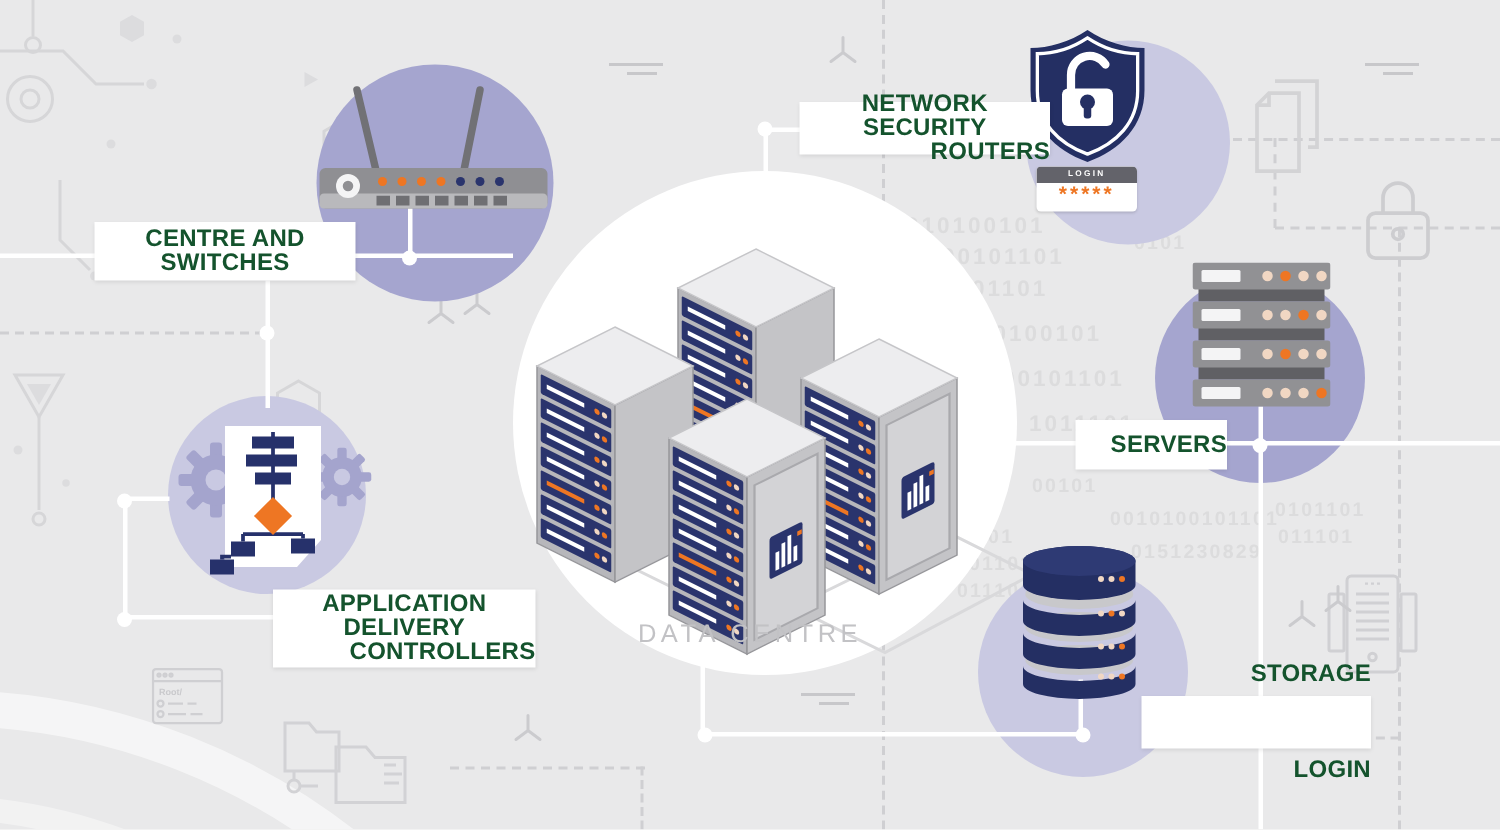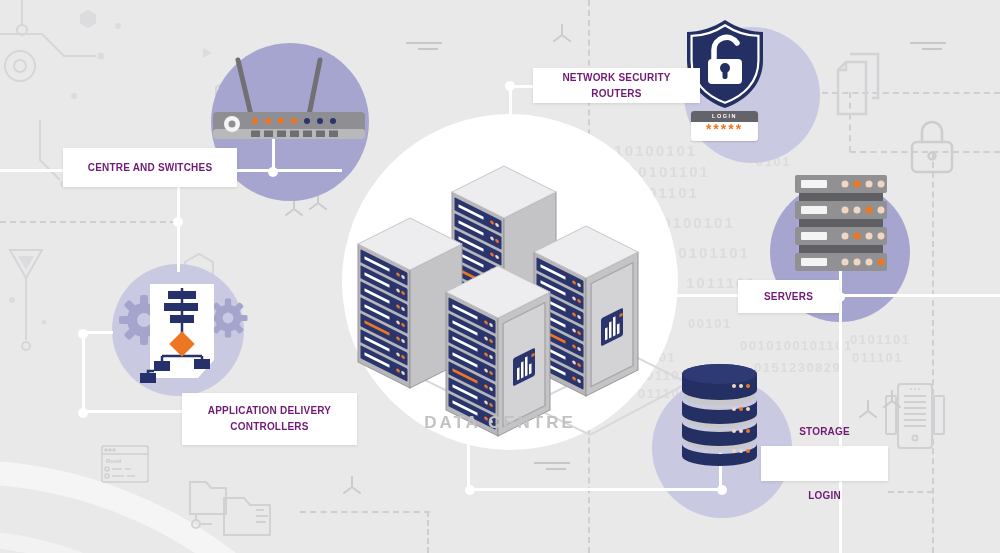--- a/index.html
+++ b/index.html
@@ -16,25 +16,25 @@
   .hline,.vline{position:absolute;background:#ffffff;z-index:3;}
   .jdot{position:absolute;width:10px;height:10px;border-radius:50%;background:#ffffff;z-index:6;}
   
   .pcircle{position:absolute;border-radius:50%;z-index:2;}
   .purple-strong{background:#a5a5cf;}
   .purple-light{background:#c9c9e2;}
   .center-circle{position:absolute;left:342px;top:114px;width:336px;height:336px;border-radius:50%;background:#ffffff;z-index:2;}
   .icon{position:absolute;z-index:4;}
   
   .label-box{position:absolute;background:#ffffff;z-index:5;display:flex;flex-direction:column;
-             align-items:center;justify-content:center;color:#701a75;font-weight:bold;
-             font-size:10px;line-height:16px;text-align:center;letter-spacing:.2px;
+             align-items:flex-end;justify-content:center;color:#14532d;font-weight:bold;
+             font-size:16px;line-height:16px;text-align:center;letter-spacing:.2px;
              box-shadow:0 1px 3px rgba(0,0,0,.10);}
   .dc-label{position:absolute;left:350px;top:413px;width:300px;text-align:center;z-index:3;
-            color:#c2c2c5;font-weight:bold;font-size:17px;letter-spacing:3px;}
+            color:#c2c2c5;font-weight:normal;font-size:17px;letter-spacing:3px;}
   
   .login{position:absolute;left:691px;top:111px;width:67px;height:30px;background:#ffffff;
          border-radius:3px;overflow:hidden;z-index:5;box-shadow:0 1px 2px rgba(0,0,0,.15);}
   .login-head{height:11px;background:#63636a;color:#ffffff;font-size:5.5px;font-weight:bold;
               letter-spacing:1.5px;text-align:center;line-height:11px;}
   .login-pass{color:#ee7623;font-size:14px;font-weight:bold;letter-spacing:2px;text-align:center;line-height:15px;}
   
   .logo{position:absolute;left:24px;top:492px;z-index:5;color:#26316b;font-weight:bold;
         font-size:27px;letter-spacing:-.5px;}
   .logo .iwrap{position:relative;display:inline-block;}
@@ -415,24 +415,24 @@
     <rect x="84" y="101" width="16" height="10" fill="#26316b"></rect>
   </svg>
 
   <div class="label-box" style="left:63px;top:148px;width:174px;height:39px;">
     <div>CENTRE AND SWITCHES</div>
   </div>
   <div class="label-box" style="left:533px;top:68px;width:167px;height:35px;">
     <div>NETWORK SECURITY</div>
     <div>ROUTERS</div>
   </div>
-  <div class="label-box" style="left:738px;top:280px;width:101px;height:33px;">
+  <div class="label-box" style="left:717px;top:280px;width:101px;height:33px;">
     <div>SERVERS</div>
   </div>
-  <div class="label-box" style="left:761px;top:446px;width:127px;height:35px;gap:48px;">
+  <div class="label-box" style="left:761px;top:464px;width:153px;height:35px;gap:48px;">
     <div>STORAGE</div>
     <div>LOGIN</div>
   </div>
   <div class="label-box" style="left:182px;top:393px;width:175px;height:52px;">
     <div>APPLICATION DELIVERY</div>
     <div>CONTROLLERS</div>
   </div>
 
 
 </div>

